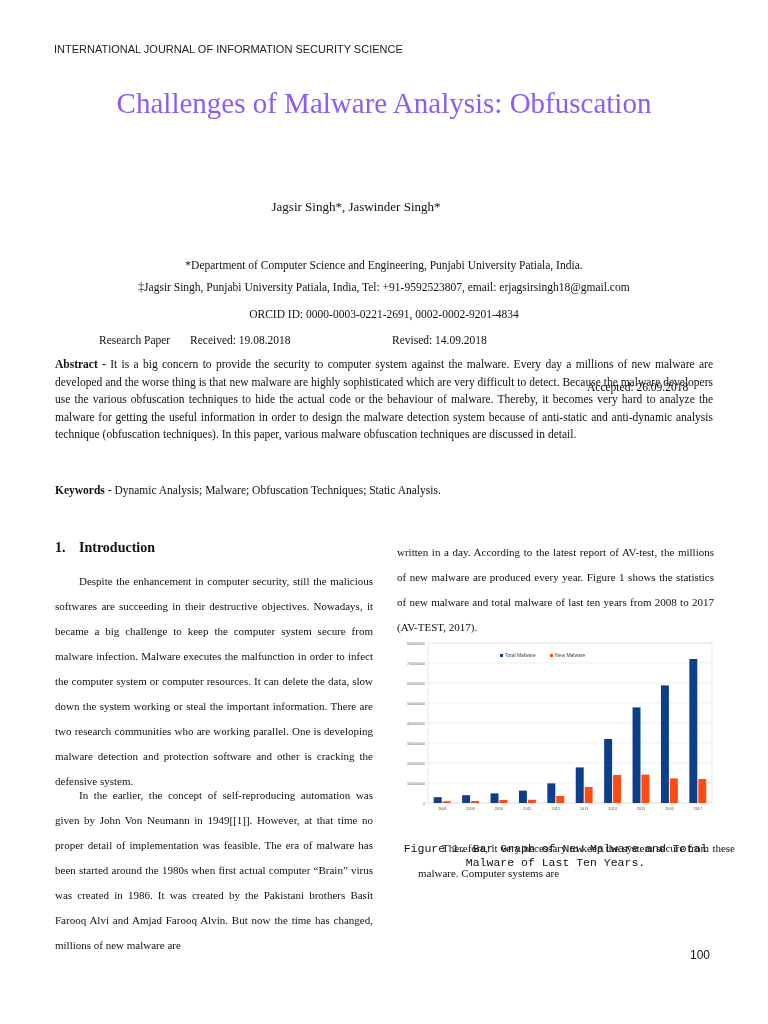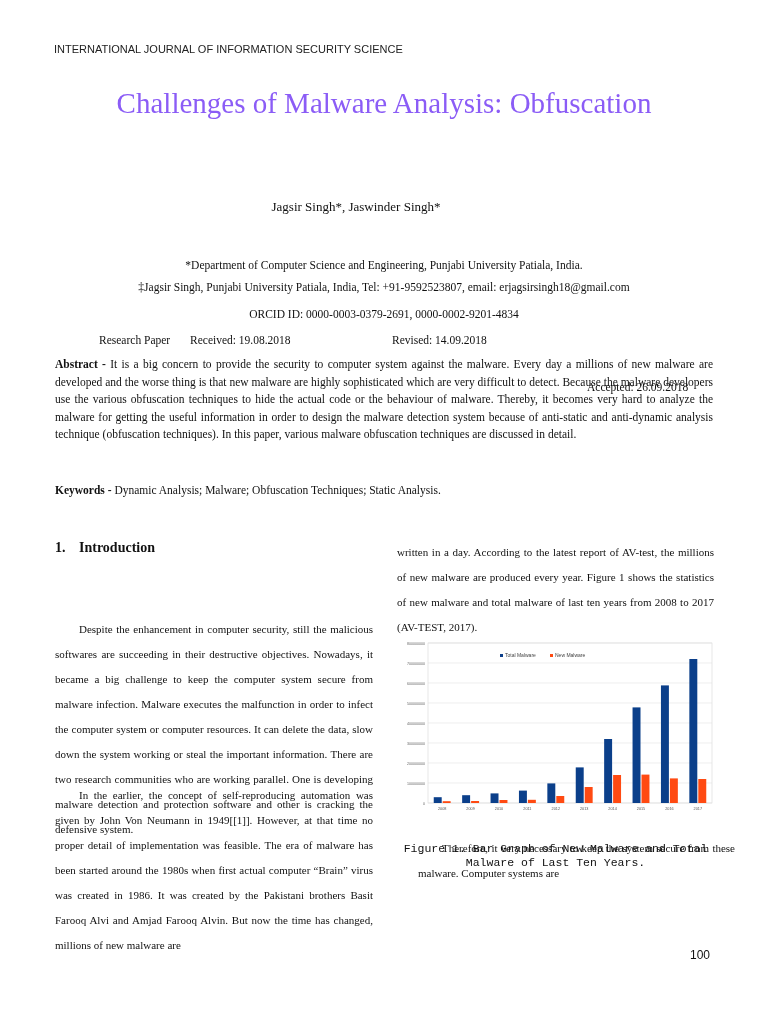--- a/index.html
+++ b/index.html
@@ -31,34 +31,34 @@
 </div>
 
 <div class="title">
   <div>Challenges of Malware Analysis: Obfuscation</div>
 </div>
 
 <div class="authors">Jagsir Singh*, Jaswinder Singh*</div>
 
 <div class="centerline" style="top:259px;">*Department of Computer Science and Engineering, Punjabi University Patiala, India.</div>
 <div class="centerline" style="top:281px;"><span>‡</span><span>Jagsir Singh, Punjabi University Patiala, India, Tel: +91-9592523807, email: erjagsirsingh18@gmail.com</span></div>
-<div class="centerline" style="top:308px;">ORCID ID: 0000-0003-0379-2691, 0000-0002-9201-4834</div>
+<div class="centerline" style="top:308px;">ORCID ID: 0000-0003-0221-2691, 0002-0002-9201-4834</div>
 
 <div class="dates" style="left:99px;">Research Paper</div>
 <div class="dates" style="left:190px;">Received: 19.08.2018</div>
 <div class="dates" style="left:392px;">Revised: 14.09.2018</div>
 <div class="dates" style="left:587px;margin-top:47px;">Accepted: 26.09.2018</div>
 
 <div class="abstract"><b>Abstract - </b><span>It is a big concern to provide the security to computer system against the malware. Every day a millions of new malware are developed and the worse thing is that new malware are highly sophisticated which are very difficult to detect. Because the malware developers use the various obfuscation techniques to hide the actual code or the behaviour of malware. Thereby, it becomes very hard to analyze the malware for getting the useful information in order to design the malware detection system because of anti-static and anti-dynamic analysis technique (obfuscation techniques). In this paper, various malware obfuscation techniques are discussed in detail.</span></div>
 
 <div class="keywords"><b>Keywords - </b><span>Dynamic Analysis; Malware; Obfuscation Techniques; Static Analysis.</span></div>
 
 <div class="h1"><span class="num">1.</span><span>Introduction</span></div>
 
-<div class="col col-left" style="top:569px;margin-top:48px;">
+<div class="col col-left" style="top:569px;">
     <p>Despite the enhancement in computer security, still the malicious softwares are succeeding in their destructive objectives. Nowadays, it became a big challenge to keep the computer system secure from malware infection. Malware executes the malfunction in order to infect the computer system or computer resources. It can delete the data, slow down the system working or steal the important information. There are two research communities who are working parallel. One is developing malware detection and protection software and other is cracking the defensive system.</p>
   </div>
 <div class="col col-left" style="top:783px;">
     <p>In the earlier, the concept of self-reproducing automation was given by John Von Neumann in 1949[[1]]. However, at that time no proper detail of implementation was feasible. The era of malware has been started around the 1980s when first actual computer “Brain” virus was created in 1986. It was created by the Pakistani brothers Basit Farooq Alvi and Amjad Farooq Alvin. But now the time has changed, millions of new malware are</p>
   </div>
 
 <div class="col col-right" style="top:540px;">
     <p style="text-indent:0">written in a day. According to the latest report of AV-test, the millions of new malware are produced every year. Figure 1 shows the statistics of new malware and total malware of last ten years from 2008 to 2017 (AV-TEST, 2017).</p>
   </div>
 

